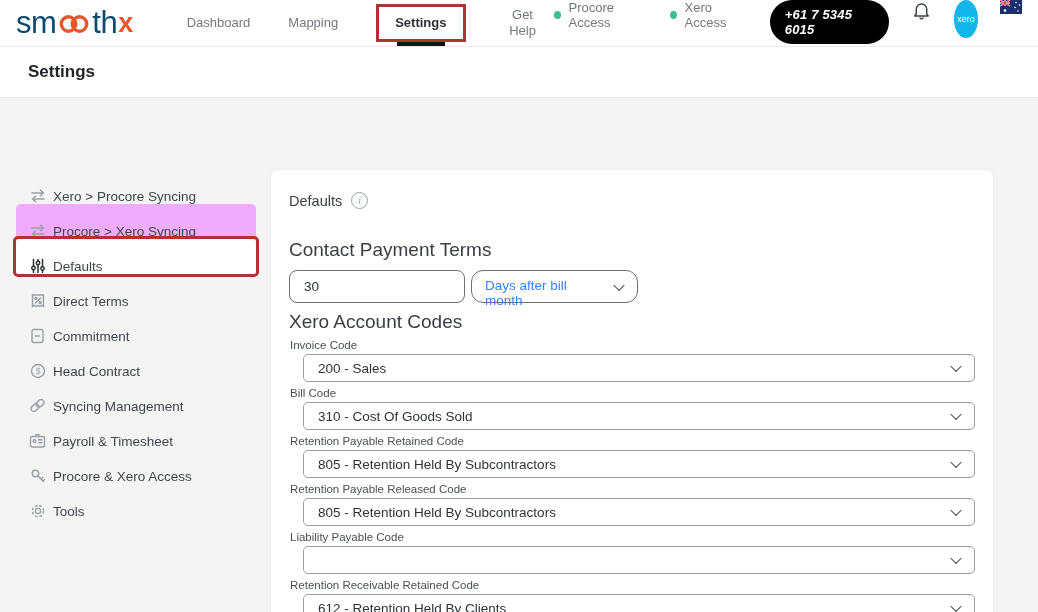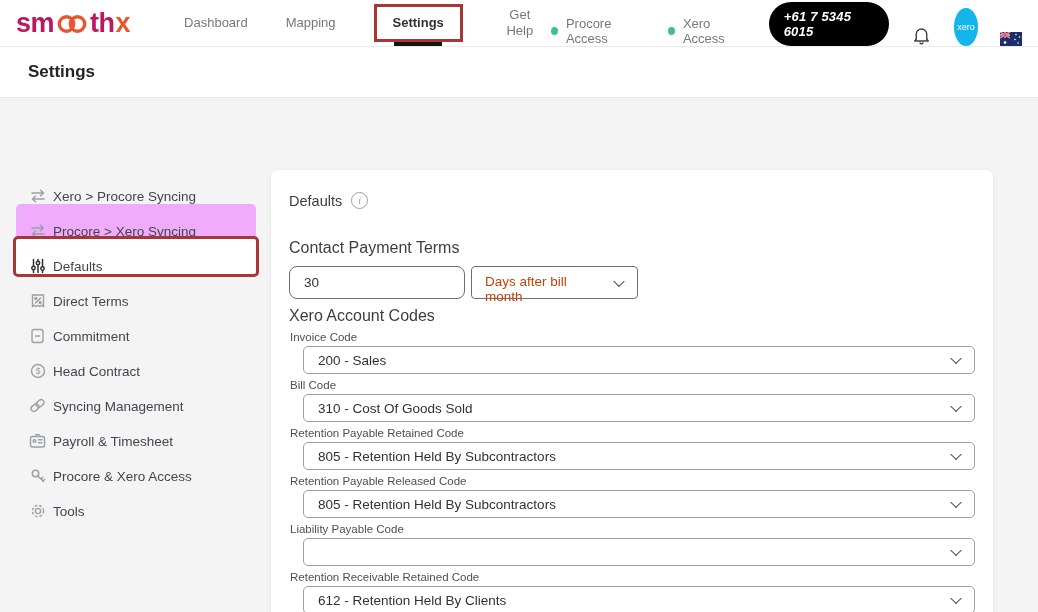--- a/index.html
+++ b/index.html
@@ -3,32 +3,32 @@
 <meta charset="utf-8">
 <style>
   * { margin:0; padding:0; box-sizing:border-box; }
   html,body { width:1038px; height:612px; overflow:hidden; background:#f4f4f5;
     font-family:"Liberation Sans","DejaVu Sans",sans-serif; color:#3c4046; }
 
   
   .navbar { height:47px; background:#fff; border-bottom:1px solid #e9e9ea;
     display:flex; align-items:stretch; padding:0 16px; position:relative; }
   .logo { display:flex; align-items:center; gap:1px; margin-right:42px; cursor:pointer; }
-  .logo .lt { font-size:27px; font-weight:700; color:#be185d; letter-spacing:-0.5px; }
+  .logo .lt { font-size:31px; font-weight:400; color:#0c4a6e; letter-spacing:-0.5px; }
   .logo .lx { font-size:27px; font-weight:600; color:#e8562e; letter-spacing:-0.5px; }
   .logo svg { margin:6px 1px 0 1px; }
   .nav-items { display:flex; align-items:stretch; gap:14px; }
   .nav-item { display:flex; align-items:center; padding:0 12px; font-size:13px;
     color:#73777f; cursor:pointer; position:relative; text-align:center; line-height:1.25; }
   .nav-item.gethelp { width:62px; white-space:normal; }
   .nav-item.active { color:#2e3237; font-weight:600; }
   .nav-item.active .annot-box { border:3px solid #a93636; padding:8px 16px; }
   .nav-item.active::after { content:""; position:absolute; left:50%; transform:translateX(-50%);
     bottom:0; width:48px; height:4px; background:#141414; }
-  .nav-right { margin-left:auto; display:flex; align-items:flex-end; gap:22px; }
+  .nav-right { margin-left:auto; display:flex; align-items:flex-start; gap:22px; }
   .status { display:flex; align-items:center; gap:8px; font-size:13px; color:#73777f; }
   .dot { width:8px; height:8px; border-radius:50%; background:#3fbf90; }
   .phone-pill { background:#000; color:#fff; font-size:13px; font-weight:700;
     border-radius:999px; padding:7px 15px; letter-spacing:.2px; cursor:pointer;font-style:italic; }
   .bell { display:flex; align-items:center; cursor:pointer; }
   .avatar { width:27px; height:38px; border-radius:50%; background:#13b5ea; color:#fff;
     font-size:9px; display:flex; align-items:center; justify-content:center; cursor:pointer; }
   .flag { cursor:pointer; display:flex; align-items:center; }
 
   
@@ -48,27 +48,27 @@
 
   
   .card { flex:1; margin-right:44px; background:#fff; border:1px solid #ededee;
     border-radius:8px; box-shadow:0 1px 3px rgba(0,0,0,.04); padding:22px 18px 40px 18px;
     min-height:600px; }
   .card-head { display:flex; align-items:center; gap:9px; margin-bottom:30px; }
   .card-title { font-size:14.5px; color:#3a3e44; }
   .info-icn { width:17px; height:17px; border-radius:50%; border:1.3px solid #9aa0a5;
     color:#9aa0a5; font-size:10px; display:flex; align-items:center; justify-content:center;
     cursor:pointer; font-style:italic; font-family:"Liberation Serif",serif; }
-  .section-label { font-size:16px; color:#3a3e44; margin-bottom:9px; }
+  .section-label { font-size:19px; color:#3a3e44; margin-bottom:9px; }
   .cpt-row { display:flex; gap:6px; margin-bottom:8px; }
   .cpt-input { width:176px; height:33px; border:1px solid #6e6e70; border-radius:8px;
     padding:0 14px; font-size:13.5px; color:#2e3238; outline:none;
     font-family:"Liberation Sans",sans-serif; }
-  .cpt-select { width:167px; height:33px; border:1px solid #6e6e70; border-radius:4px;
-    display:flex; align-items:center; padding:12px 30px 0 13px; font-size:13.5px; color:#c2410c;
+  .cpt-select { width:167px; height:33px; border:1px solid #6e6e70; border-radius:12px;
+    display:flex; align-items:center; padding:12px 30px 0 13px; font-size:13.5px; color:#3b82f6;
     position:relative; cursor:pointer; }
   .chev::after { content:""; position:absolute; right:14px; top:50%;
     width:7px; height:7px; border-right:1.7px solid #4a4e53; border-bottom:1.7px solid #4a4e53;
     transform:translateY(-70%) rotate(45deg); }
   .field { margin-bottom:5px; }
   .field-label { font-size:11.5px; color:#4b5055; margin:0 0 3px 1px; }
   .field-select { height:28px; border:1px solid #9c9ea1; border-radius:5px; background:#fff;
     display:flex; align-items:center; padding:0 30px 0 14px; font-size:13.5px; color:#2e3238;
     position:relative; cursor:pointer;margin-left:14px; }
   .codes-head { margin-top:2px; margin-bottom:6px; }

